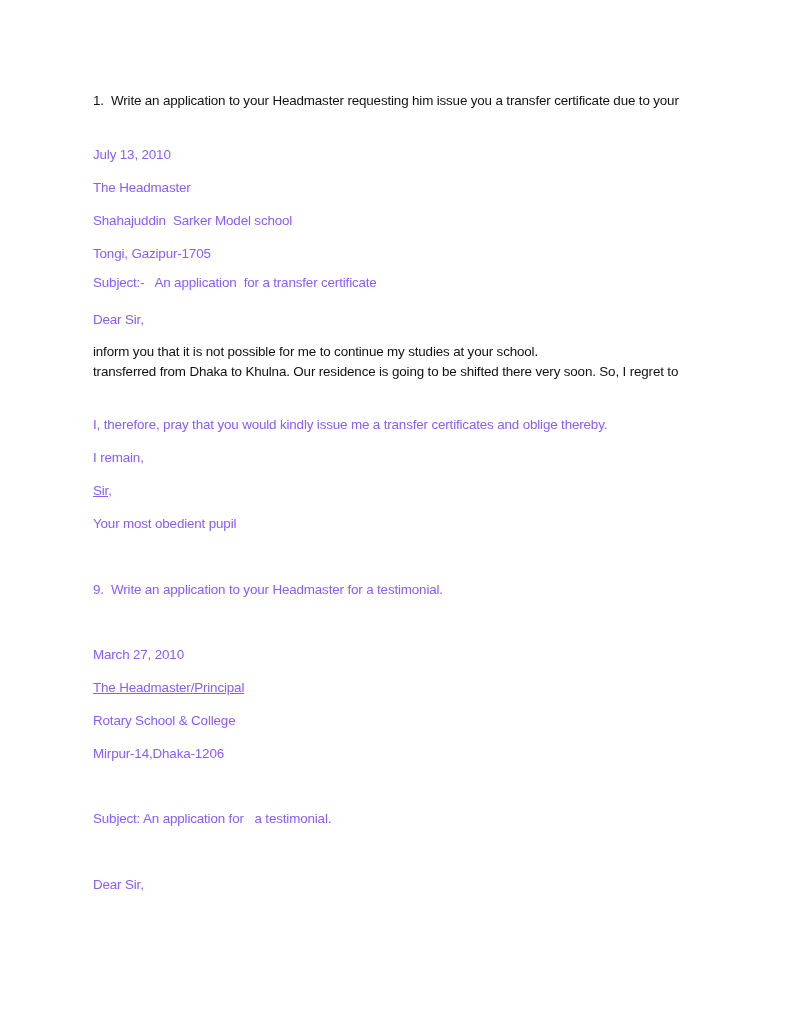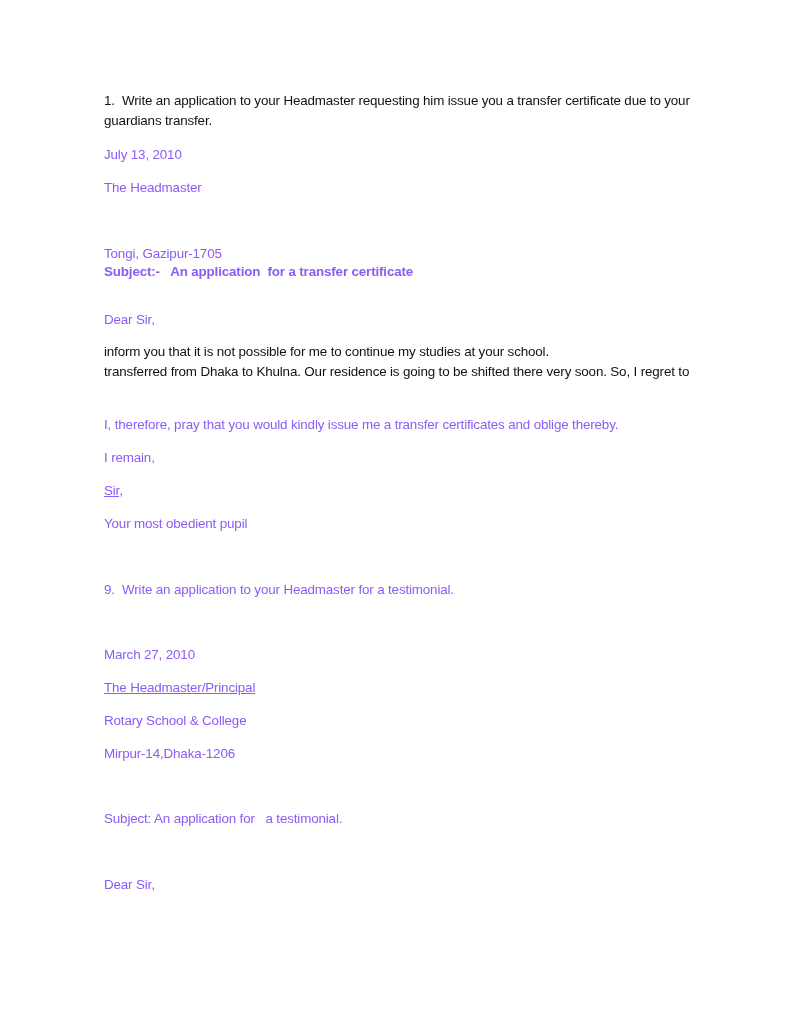--- a/index.html
+++ b/index.html
@@ -1,17 +1,17 @@
 <!DOCTYPE html>
 <html><head>
   <meta charset="utf-8">
   <style>
     html, body { margin: 0; padding: 0; background: #ffffff; }
     body { width: 791px; height: 1024px; position: relative; overflow: hidden; }
-    .page { position: absolute; left: 0; top: 0; width: 779px; height: 1024px; background: #ffffff; margin-left: 11px; }
+    .page { position: absolute; left: 0; top: 0; width: 779px; height: 1024px; background: #ffffff; }
     .line {
       position: absolute;
       left: 93px;
       font-family: "Liberation Sans", sans-serif;
       font-size: 13.4px;
       color: #8b5cf6;
       white-space: pre;
       line-height: 20px;
       letter-spacing: -0.15px;
     }
@@ -27,27 +27,27 @@
     }
     .para span { display: block; white-space: pre; }
   </style>
 </head>
 <body>
 
 <div class="page">
 
   <div class="para" style="top:91px;">
     <span>1.  Write an application to your Headmaster requesting him issue you a transfer certificate due to your</span>
-    <span>guardians transfer.</span>
   </div>
 
   <div class="line" style="top:145px;">July 13, 2010</div>
   <div class="line" style="top:178px;">The Headmaster</div>
+  <div class="line" style="top:211px;">Shahajuddin  Sarker Model school</div>
   <div class="line" style="top:244px;">Tongi, Gazipur-1705</div>
-  <div class="line" style="top:262px;font-weight:bold;">Subject:-   An application  for a transfer certificate</div>
+  <div class="line" style="top:273px;">Subject:-   An application  for a transfer certificate</div>
   <div class="line" style="top:310px;">Dear Sir,</div>
 
   <div class="para" style="top:342px;">
     <span>inform you that it is not possible for me to continue my studies at your school.</span>
     <span>transferred from Dhaka to Khulna. Our residence is going to be shifted there very soon. So, I regret to</span>
   </div>
 
   <div class="line" style="top:415px;">I, therefore, pray that you would kindly issue me a transfer certificates and oblige thereby.</div>
   <div class="line" style="top:448px;">I remain,</div>
   <div class="line" style="top:481px;text-decoration:underline;">Sir,</div>

